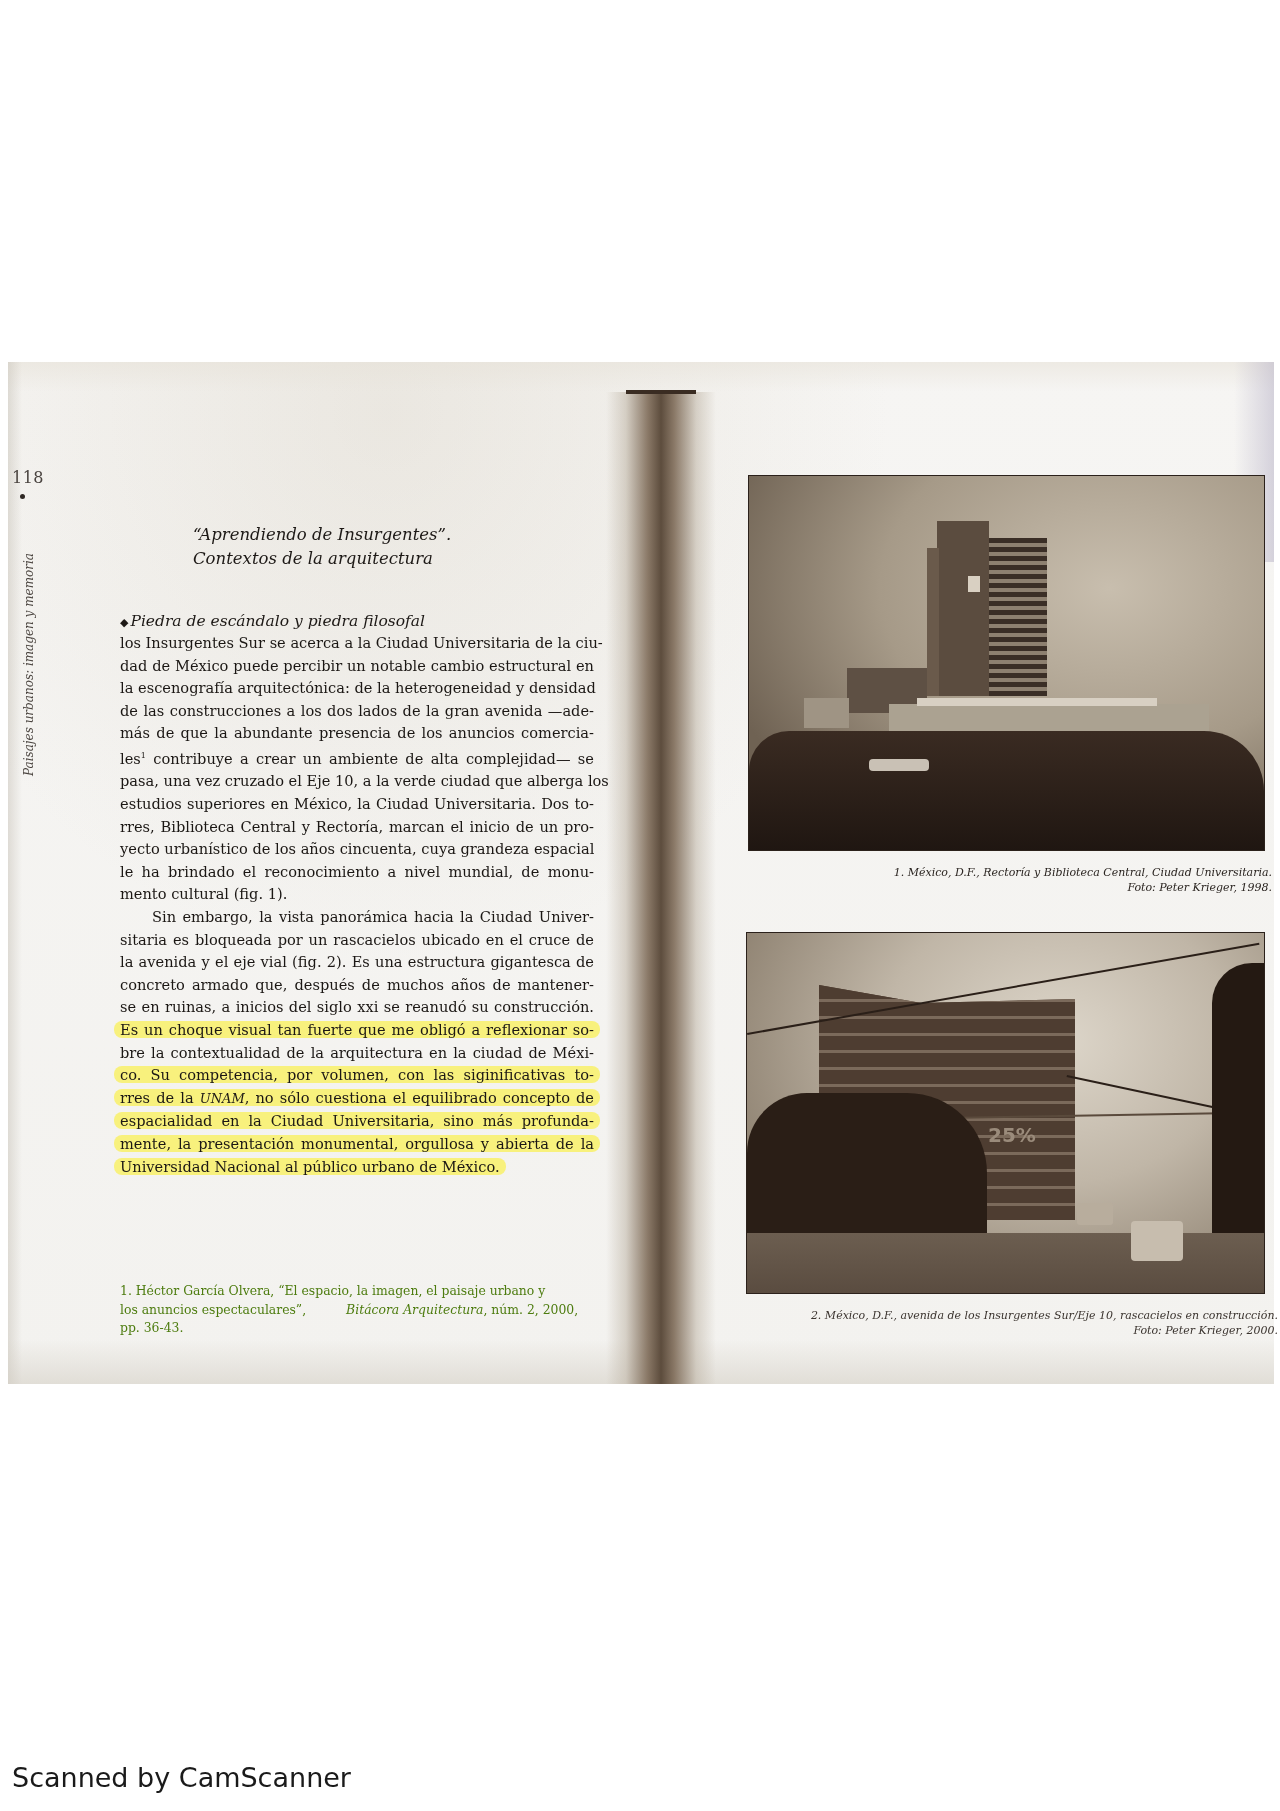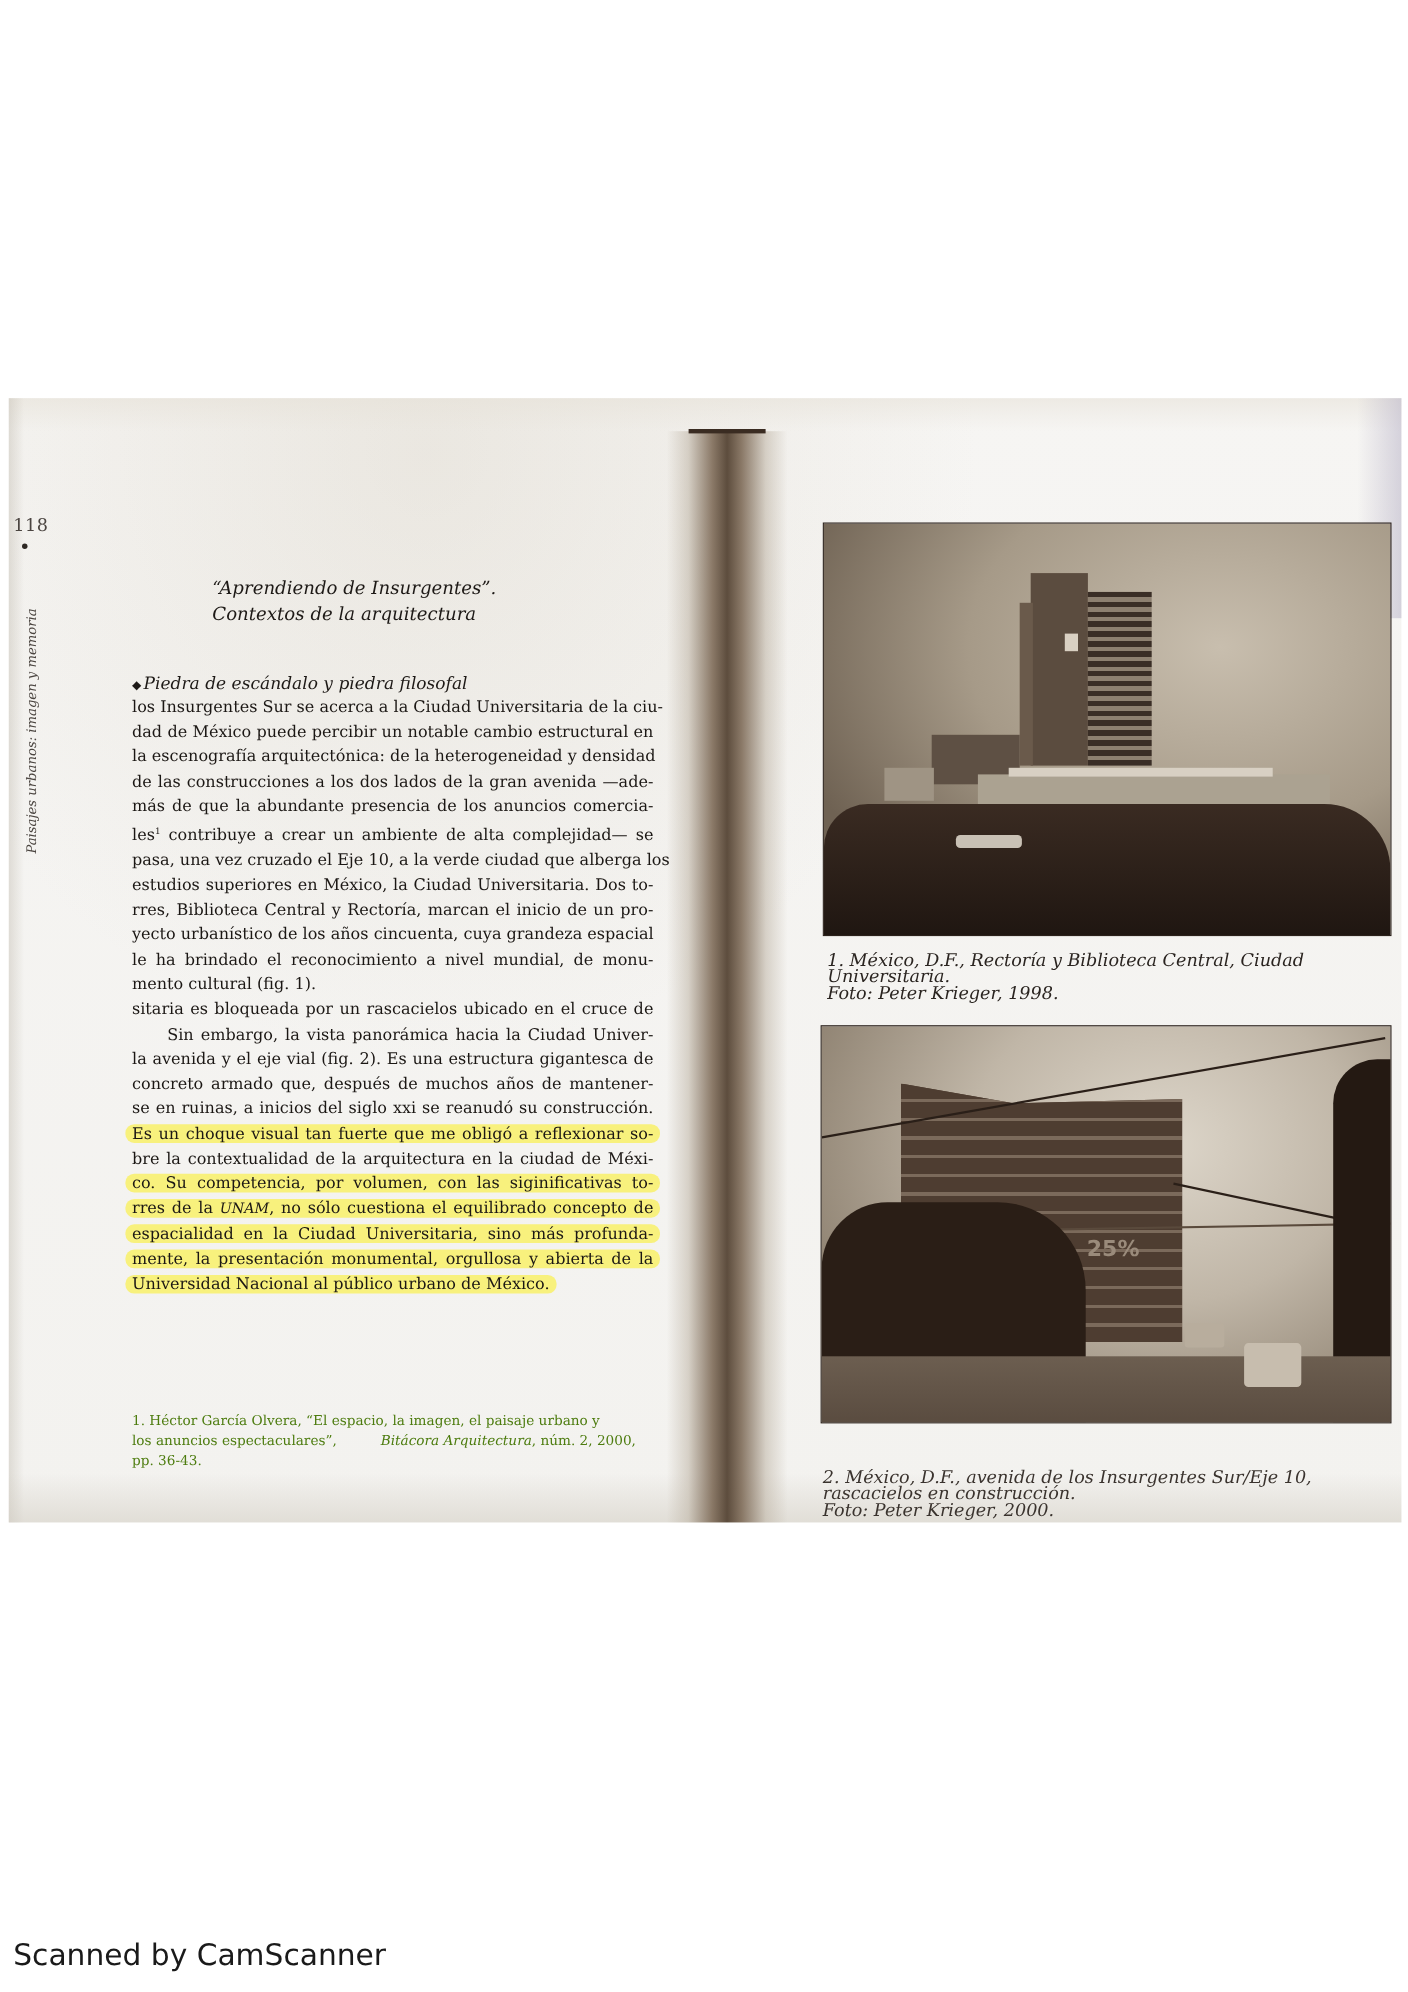--- a/index.html
+++ b/index.html
@@ -102,24 +102,24 @@
   .photo-1 { left:748px; top:475px; width:515px; height:374px;
     background:
       radial-gradient(ellipse at 70% 30%, #c8beae 0%, #a69a88 45%, #6f6253 80%);
   }
   .photo-2 { left:746px; top:932px; width:517px; height:360px;
     background:
       radial-gradient(ellipse at 60% 30%, #ddd6ca 0%, #c0b6a7 40%, #877a69 85%);
   }
   .shape { position:absolute; }
   .caption {
-    position:absolute; font-style:italic; font-size:16px; line-height:15px; color:#2a2420;
+    position:absolute; font-style:italic; font-size:11px; line-height:15px; color:#2a2420;text-align:right;
   }
   .caption-1 { left:752px; top:865px; width:520px; }
-  .caption-2 { left:748px; top:1308px; width:530px; color:#3a332e; filter:blur(0.4px);margin-top:27px; }
+  .caption-2 { left:748px; top:1308px; width:530px; color:#3a332e; filter:blur(0.4px); }
 
   .watermark {
     position:absolute; left:12px; top:1762px;
     font-family:"DejaVu Sans", "Liberation Sans", sans-serif;
     font-size:27px; color:#1a1a1a;
   }
 </style>
 </head>
 <body>
 
@@ -152,22 +152,22 @@
   <span class="line">de las construcciones a los dos lados de la gran avenida —ade-</span>
   <span class="line">más de que la abundante presencia de los anuncios comercia-</span>
   <span class="line"><span>les</span><sup>1</sup><span> contribuye a crear un ambiente de alta complejidad— se</span></span>
   <span class="line">pasa, una vez cruzado el Eje 10, a la verde ciudad que alberga los</span>
   <span class="line">estudios superiores en México, la Ciudad Universitaria. Dos to-</span>
   <span class="line">rres, Biblioteca Central y Rectoría, marcan el inicio de un pro-</span>
   <span class="line">yecto urbanístico de los años cincuenta, cuya grandeza espacial</span>
   <span class="line">le ha brindado el reconocimiento a nivel mundial, de monu-</span>
   <span class="line last">mento cultural (fig. 1).</span>
 
+  <span class="line indent">Sin embargo, la vista panorámica hacia la Ciudad Univer-</span>
   <span class="line">sitaria es bloqueada por un rascacielos ubicado en el cruce de</span>
-  <span class="line indent">Sin embargo, la vista panorámica hacia la Ciudad Univer-</span>
   <span class="line">la avenida y el eje vial (fig. 2). Es una estructura gigantesca de</span>
   <span class="line">concreto armado que, después de muchos años de mantener-</span>
   <span class="line">se en ruinas, a inicios del siglo xxi se reanudó su construcción.</span>
 
   <span class="line"><span class="hl">Es un choque visual tan fuerte que me obligó a reflexionar so-</span></span>
   <span class="line"><span>bre la contextualidad de la arquitectura en la ciudad de Méxi-</span></span>
   <span class="line"><span class="hl">co. Su competencia, por volumen, con las siginificativas to-</span></span>
   <span class="line"><span class="hl"><span>rres de la </span><span class="smallcaps">UNAM</span><span>, no sólo cuestiona el equilibrado concepto de</span></span></span>
   <span class="line"><span class="hl">espacialidad en la Ciudad Universitaria, sino más profunda-</span></span>
   <span class="line"><span class="hl">mente, la presentación monumental, orgullosa y abierta de la</span></span>

